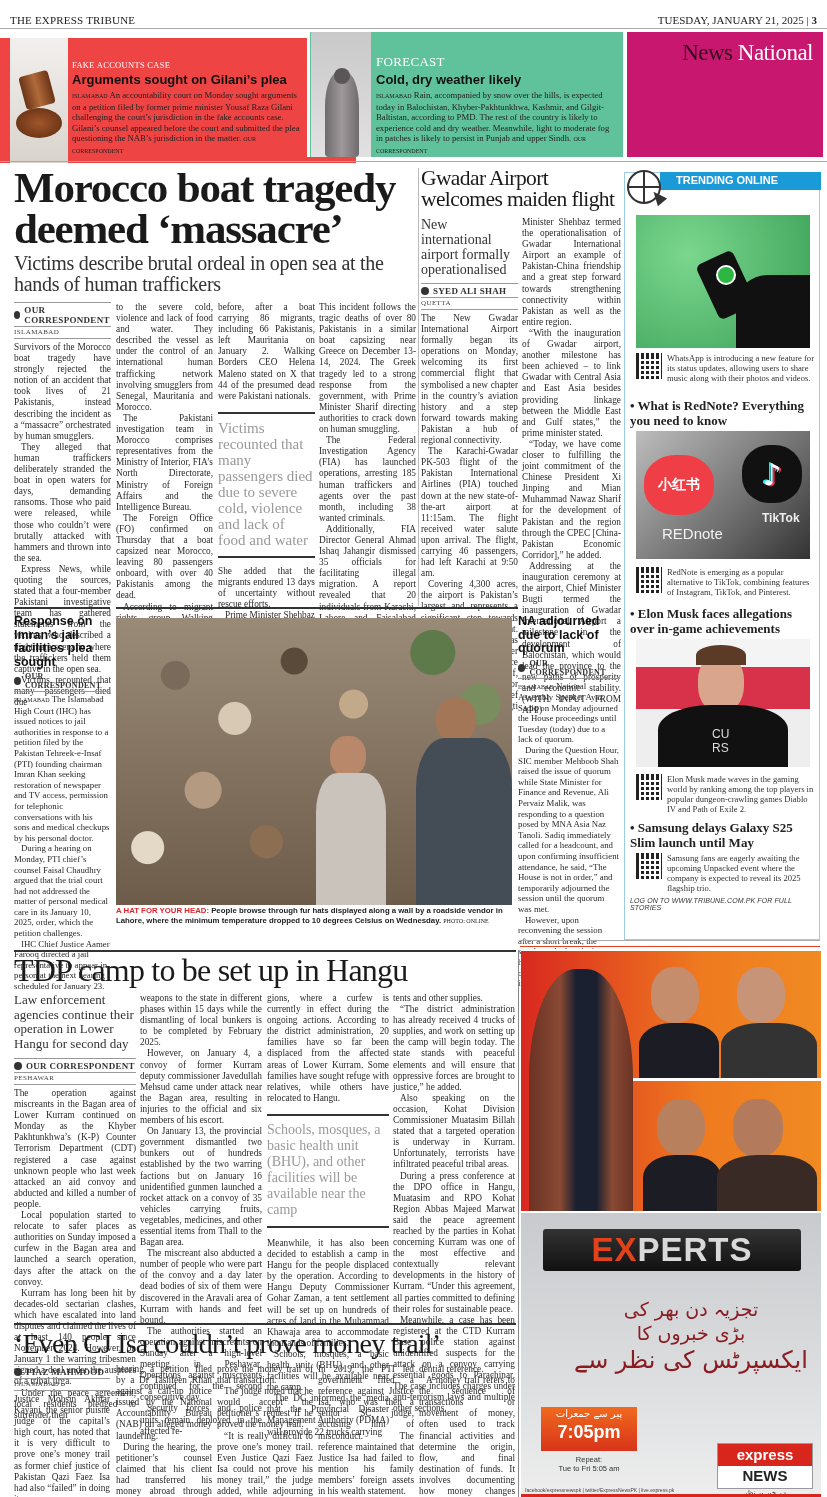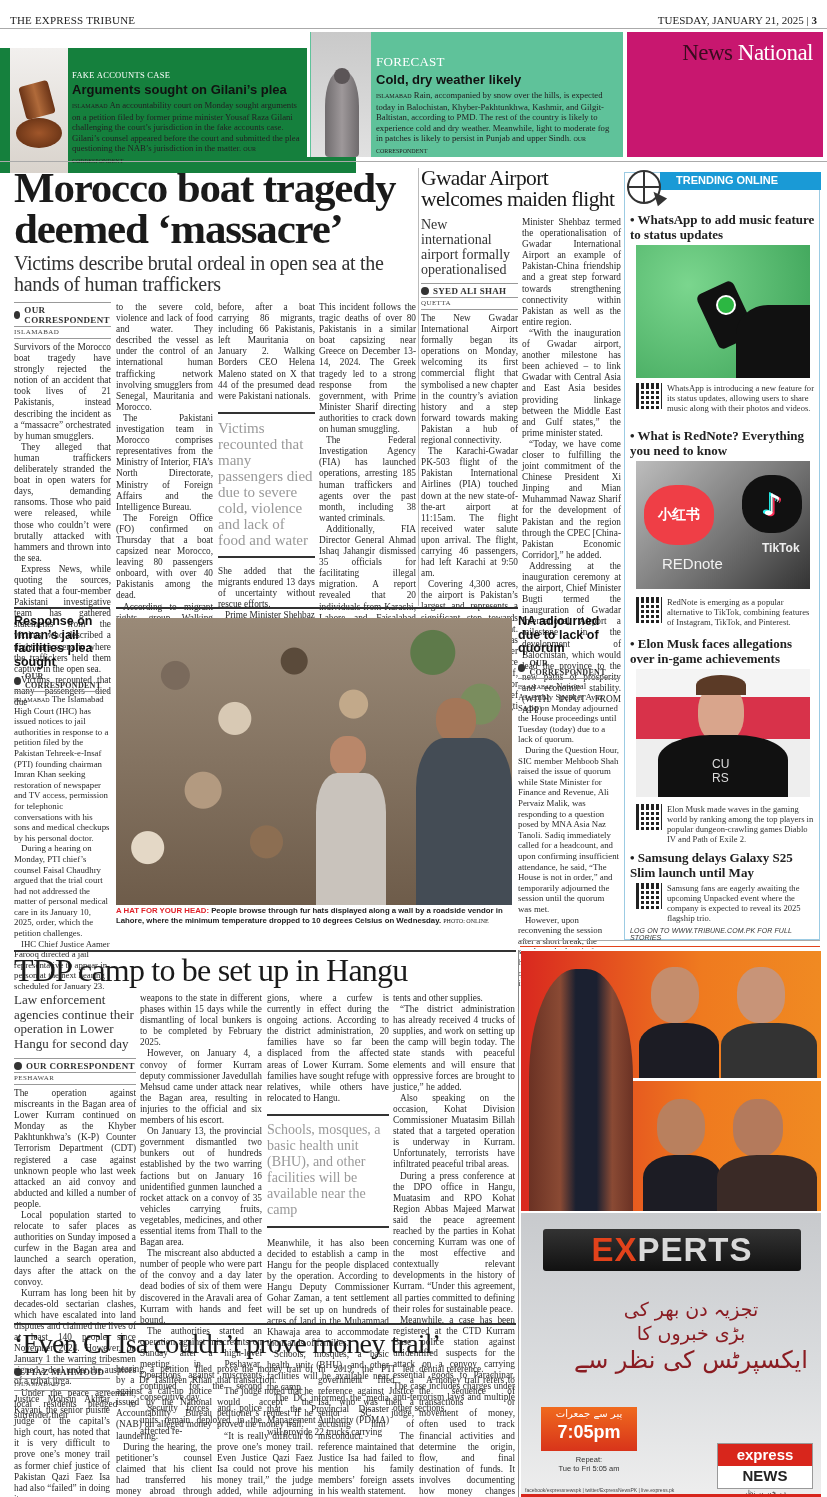--- a/index.html
+++ b/index.html
@@ -24,21 +24,21 @@
 </style>
 </head>
 <body>
 
 <div class="abs serif" style="left:10px;top:14px;font-size:11px;letter-spacing:.2px;color:#222">THE EXPRESS TRIBUNE</div>
 <div class="abs serif" style="right:10px;top:14px;font-size:11px;color:#222">
   <span>TUESDAY, JANUARY 21, 2025</span> | <b>3</b>
 </div>
 <div class="rule" style="left:0;top:28px;width:827px;height:1px;background:#aaa"></div>
 
-<div class="abs" style="left:0;top:48px;width:356px;height:125px;background:#15803d">
+<div class="abs" style="left:0;top:38px;width:356px;height:125px;background:#ef4444">
   <div class="photo" style="left:10px;top:0;width:58px;height:125px;background:linear-gradient(180deg,#f2f0ee,#d9d3cc)">
     <div style="position:absolute;left:6px;top:70px;width:46px;height:30px;border-radius:50%;background:radial-gradient(#a0562a,#5a2a10)"></div>
     <div style="position:absolute;left:12px;top:35px;width:30px;height:34px;background:linear-gradient(90deg,#6b3417,#b06a3a,#6b3417);border-radius:4px;transform:rotate(-15deg)"></div>
   </div>
   <div class="abs" style="left:72px;top:22px;width:228px">
     <div class="serif" style="color:#fff;font-size:8.5px;letter-spacing:.3px">FAKE ACCOUNTS CASE</div>
     <div class="sans" style="font-size:13px;font-weight:bold;color:#111;margin:2px 0 3px">Arguments sought on Gilani’s plea</div>
     <div class="serif" style="font-size:8.7px;line-height:10.5px;color:#222">
       <span style="font-size:6px">ISLAMABAD</span>
       <span>An accountability court on Monday sought arguments on a petition filed by former prime minister Yousaf Raza Gilani challenging the court’s jurisdiction in the fake accounts case. Gilani’s counsel appeared before the court and submitted the plea questioning the NAB’s jurisdiction in the matter.</span>
@@ -134,21 +134,20 @@
 
 <div class="abs" style="left:624px;top:172px;width:196px;height:768px;border:1px solid #9ccbe3;background:#fff"></div>
 <div class="abs" style="left:660px;top:172px;width:161px;height:18px;background:#1a9ad6">
   <span class="sans" style="position:absolute;left:16px;top:2px;font-size:11px;font-weight:bold;color:#fff">TRENDING ONLINE</span>
 </div>
 <div class="abs" style="left:627px;top:170px;width:34px;height:34px;border-radius:50%;border:2px solid #333;background:
  linear-gradient(#333,#333) center/2px 100% no-repeat,linear-gradient(#333,#333) center/100% 2px no-repeat,#fff"></div>
 <div class="abs" style="left:652px;top:190px;width:0;height:0;border-left:6px solid transparent;border-right:6px solid transparent;border-bottom:14px solid #333;transform:rotate(-40deg)"></div>
 
 <div class="abs" style="left:630px;top:212px;width:186px">
-  <div class="tr-item">• <span>WhatsApp to add music feature to status updates</span></div>
   <div class="photo" style="position:relative;margin:3px 0 0 6px;width:174px;height:133px;background:radial-gradient(circle at 30% 30%,#7bd68e,#39a055)">
     <div style="position:absolute;left:70px;top:40px;width:40px;height:60px;background:#111;border-radius:6px;transform:rotate(-25deg)"></div>
     <div style="position:absolute;left:80px;top:50px;width:20px;height:20px;border-radius:50%;background:#2cb742;border:2px solid #fff"></div>
     <div style="position:absolute;left:100px;top:60px;width:80px;height:75px;background:#111;border-radius:40% 0 0 0"></div>
   </div>
   <div class="qrrow" style="margin:5px 0 0 6px">
       <div class="qr"></div>
       <span>WhatsApp is introducing a new feature for its status updates, allowing users to share music along with their photos and videos.</span>
     </div>
 

